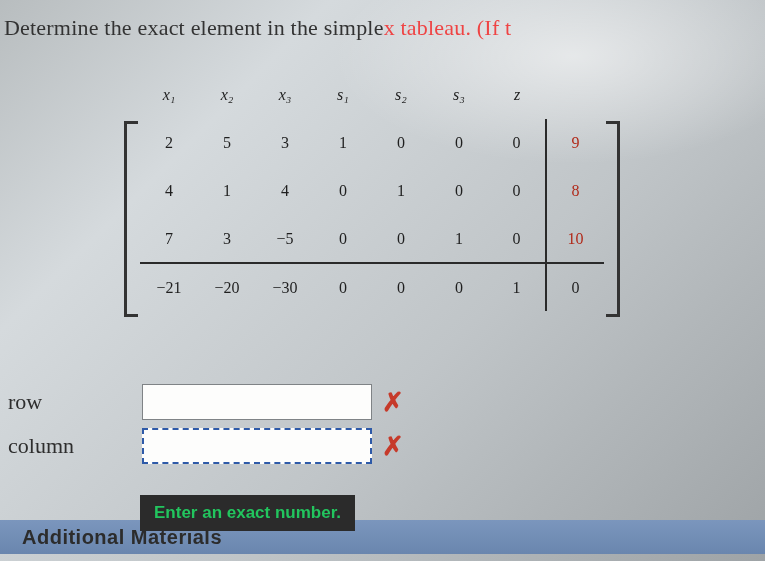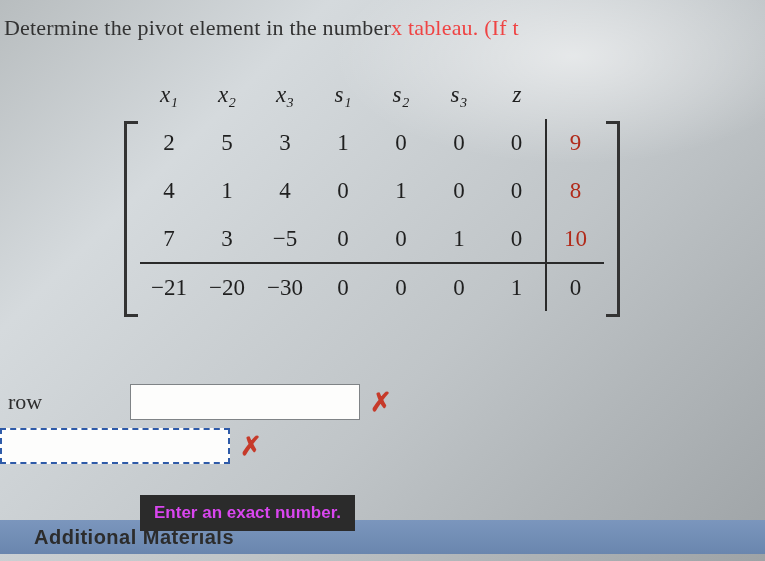--- a/index.html
+++ b/index.html
@@ -23,21 +23,21 @@
     letter-spacing: 0.2px;
     color: #333;
   }
   .prompt .faded { color: #ef4444; }
 
   .tableau-wrap {
     margin: 30px 0 0 140px;
     display: inline-block;
     position: relative;
     font-family: 'Times New Roman', serif;
-    font-size: 23px;
+    font-size: 16px;
     color: #1f1f1f;
   }
 
   table.tableau { border-collapse: collapse; }
   table.tableau td {
     width: 58px;
     height: 48px;
     text-align: center;
     vertical-align: middle;
     padding: 0 4px;
@@ -62,21 +62,21 @@
   .answers {
     margin-top: 65px;
     font-size: 22px;
   }
   .answer-row {
     display: flex;
     align-items: center;
     height: 44px;
   }
   .answer-label {
-    width: 130px;
+    width: 142px;
     padding-left: 8px;
     color: #2e2e2e;
   }
   .answer-field {
     width: 230px;
     height: 36px;
     background: #fdfdfc;
     border: 1px solid #7f8386;
     font-size: 18px;
     font-family: inherit;
@@ -92,53 +92,53 @@
     font-weight: bold;
     color: #c63a2a;
     font-family: Arial, sans-serif;
   }
 
   .tooltip {
     position: absolute;
     left: 140px;
     top: 495px;
     background: #2b2b2b;
-    color: #d946ef;
+    color: #22c55e;
     font-family: Arial, sans-serif;
     font-size: 17px;
     font-weight: bold;
     padding: 8px 14px;
     z-index: 5;
   }
 
   .materials-bar {
     position: absolute;
     left: 0;
     right: 0;
     top: 520px;
     height: 34px;
     background: linear-gradient(#7b96bd, #6a86ae);
     display: flex;
     align-items: center;
-    padding-left: 34px;
+    padding-left: 22px;
     font-family: Arial, sans-serif;
     font-weight: bold;
     font-size: 20px;
     color: #2c2c2c;
     letter-spacing: 0.5px;
   }
 </style>
 </head>
 <body>
 
 
 
 
 <div class="prompt">
-  <span>Determine the pivot element in the number</span><span class="faded">x tableau. (If t</span>
+  <span>Determine the exact element in the simple</span><span class="faded">x tableau. (If t</span>
 </div>
 
 
 <div class="tableau-wrap">
   <div class="bracket-left"></div>
   <div class="bracket-right"></div>
   <table class="tableau">
     <tbody>
         <tr class="header">
       <td><span>x₁</span></td>
@@ -195,20 +195,21 @@
 </div>
 
 
 <div class="answers">
   <div class="answer-row">
     <div class="answer-label">row</div>
     <input class="answer-field" type="text" value="" style="">
     <span class="x-mark">✗</span>
   </div>
   <div class="answer-row">
+    <div class="answer-label">column</div>
     <input class="answer-field active" type="text" value="" style="">
     <span class="x-mark">✗</span>
   </div>
 </div>
 
 
 <div class="tooltip">Enter an exact number.</div>
 
 
 <div class="materials-bar">

